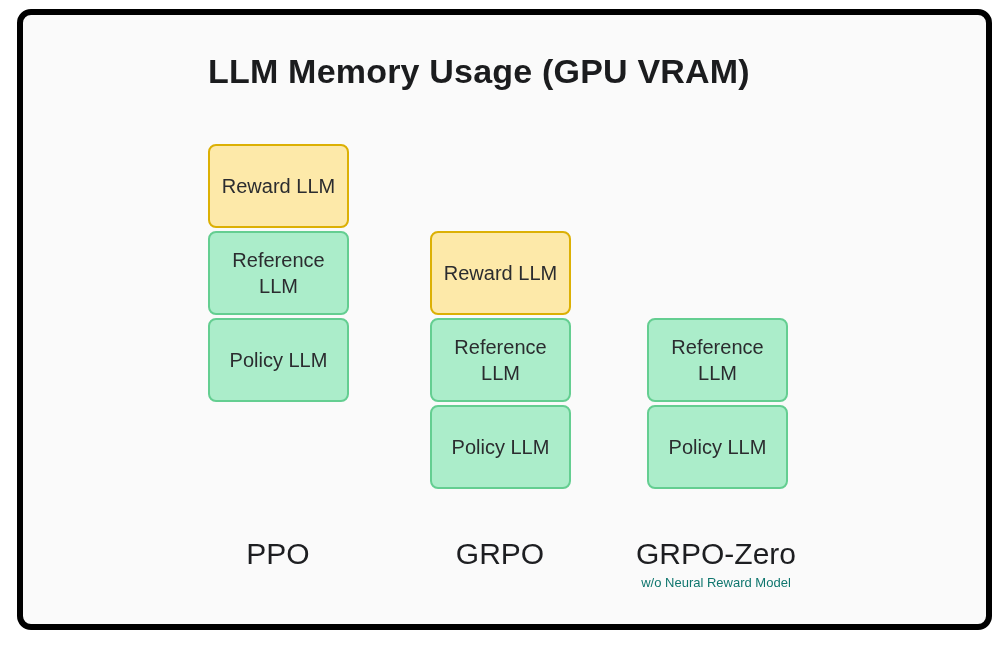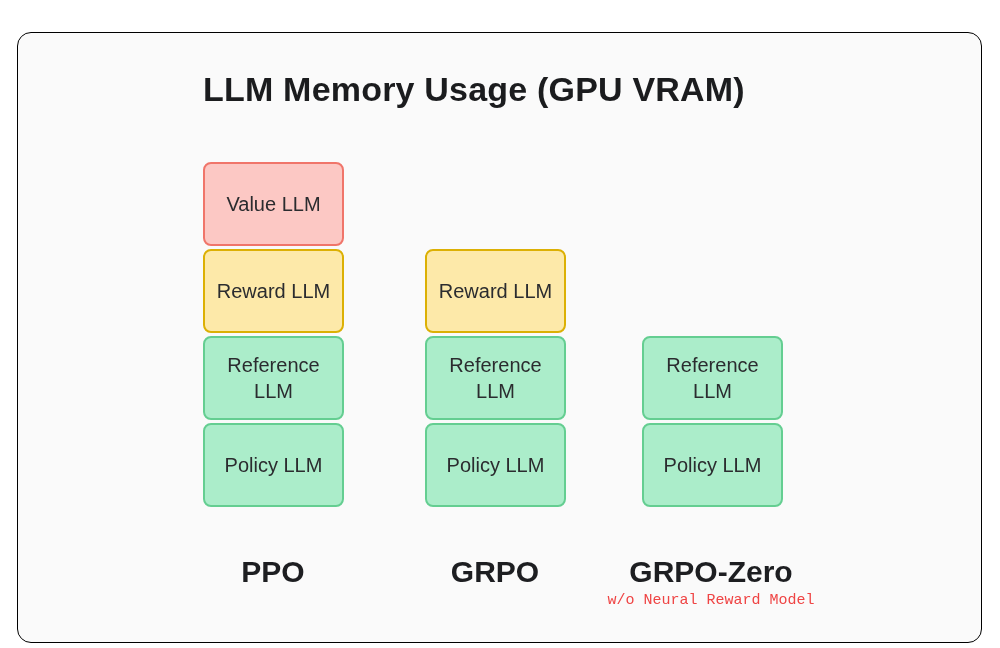--- a/index.html
+++ b/index.html
@@ -11,25 +11,25 @@
   .canvas {
     position: relative;
     width: 1000px;
     height: 648px;
     background: #ffffff;
     overflow: hidden;
   }
   .card {
     position: absolute;
     left: 17px;
-    top: 32px;
+    top: 9px;
     width: 963px;
     height: 609px;
     background: #fafafa;
-    border: 1px solid #000000;
+    border: 6px solid #000000;
     border-radius: 14px;
   }
   .title {
     position: absolute;
     left: 185px;
     top: 36px;
     margin: 0;
     font-size: 34px;
     line-height: 40px;
     font-weight: 600;
@@ -62,48 +62,44 @@
     line-height: 26px;
     color: #2b2c2f;
     white-space: pre-line;
   }
   .col-label {
     position: absolute;
     top: 521px;
     transform: translateX(-50%);
     font-size: 30px;
     line-height: 36px;
-    font-weight: 700;
+    font-weight: 400;
     color: #1d1e21;
     white-space: nowrap;
   }
   .col-caption {
     position: absolute;
     top: 559px;
     transform: translateX(-50%);
-    font-size: 15px;
+    font-size: 13px;
     line-height: 18px;
     font-weight: 500;
-    color: #ef4444;
+    color: #0f766e;
     white-space: nowrap;
-    font-family: Liberation Mono, monospace;
   }
 </style>
 </head>
 <body>
 
 <div class="canvas">
   <div class="card">
 
     <h1 class="title">LLM Memory Usage (GPU VRAM)</h1>
 
     <div class="col col-ppo">
-      <div class="block" style="background-color: rgb(252, 200, 196); border-color: rgb(240, 117, 106);">
-        <span>Value LLM</span>
-      </div>
       <div class="block" style="background-color: rgb(253, 233, 169); border-color: rgb(220, 176, 4);">
         <span>Reward LLM</span>
       </div>
       <div class="block" style="background-color: rgb(171, 237, 202); border-color: rgb(100, 206, 145);">
         <span>Reference
 LLM</span>
       </div>
       <div class="block" style="background-color: rgb(171, 237, 202); border-color: rgb(100, 206, 145);">
         <span>Policy LLM</span>
       </div>

